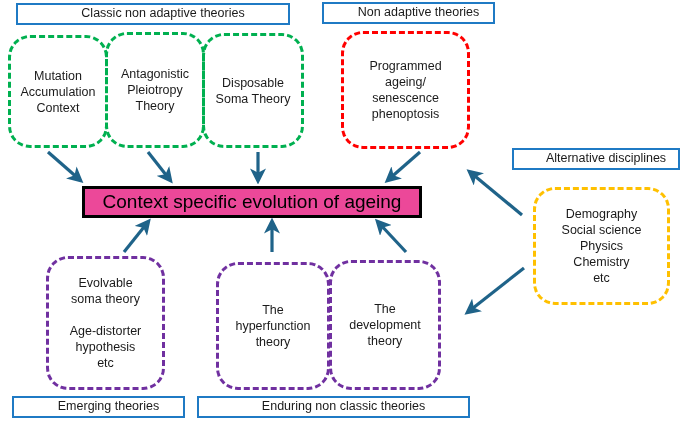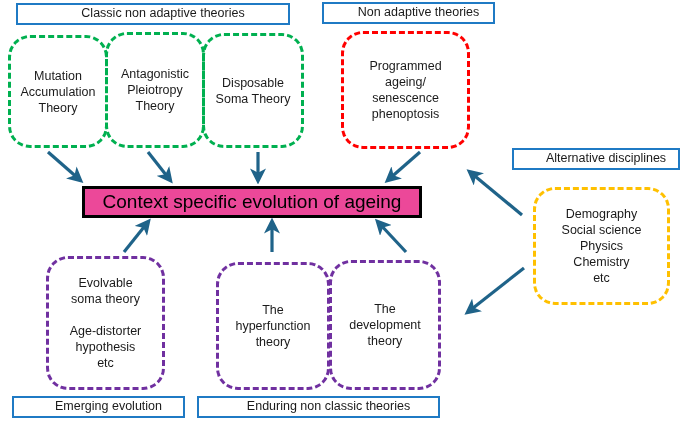--- a/index.html
+++ b/index.html
@@ -112,31 +112,31 @@
 
   <div class="label-box" style="left:322px; top:2px; width:173px; height:22px;">
     <span>Non adaptive theories</span>
   </div>
 
   <div class="label-box" style="left:512px; top:148px; width:168px; height:22px;">
     <span>Alternative disciplines</span>
   </div>
 
   <div class="label-box" style="left:12px; top:396px; width:173px; height:22px;">
-    <span>Emerging  evolution</span>
+    <span>Emerging  theories</span>
   </div>
 
-  <div class="label-box" style="left:197px; top:396px; width:243px; height:22px;">
+  <div class="label-box" style="left:197px; top:396px; width:273px; height:22px;">
     <span>Enduring non classic theories</span>
   </div>
 
   <div class="dash-box green" style="left:8px; top:35px; width:100px; height:113px;">
     <span class="txt">Mutation
 Accumulation
-Theory</span>
+Context</span>
   </div>
 
   <div class="dash-box green" style="left:105px; top:32px; width:100px; height:116px;">
     <span class="txt">Antagonistic
 Pleiotropy
 Theory</span>
   </div>
 
   <div class="dash-box green" style="left:202px; top:33px; width:102px; height:115px;">
     <span class="txt">Disposable

